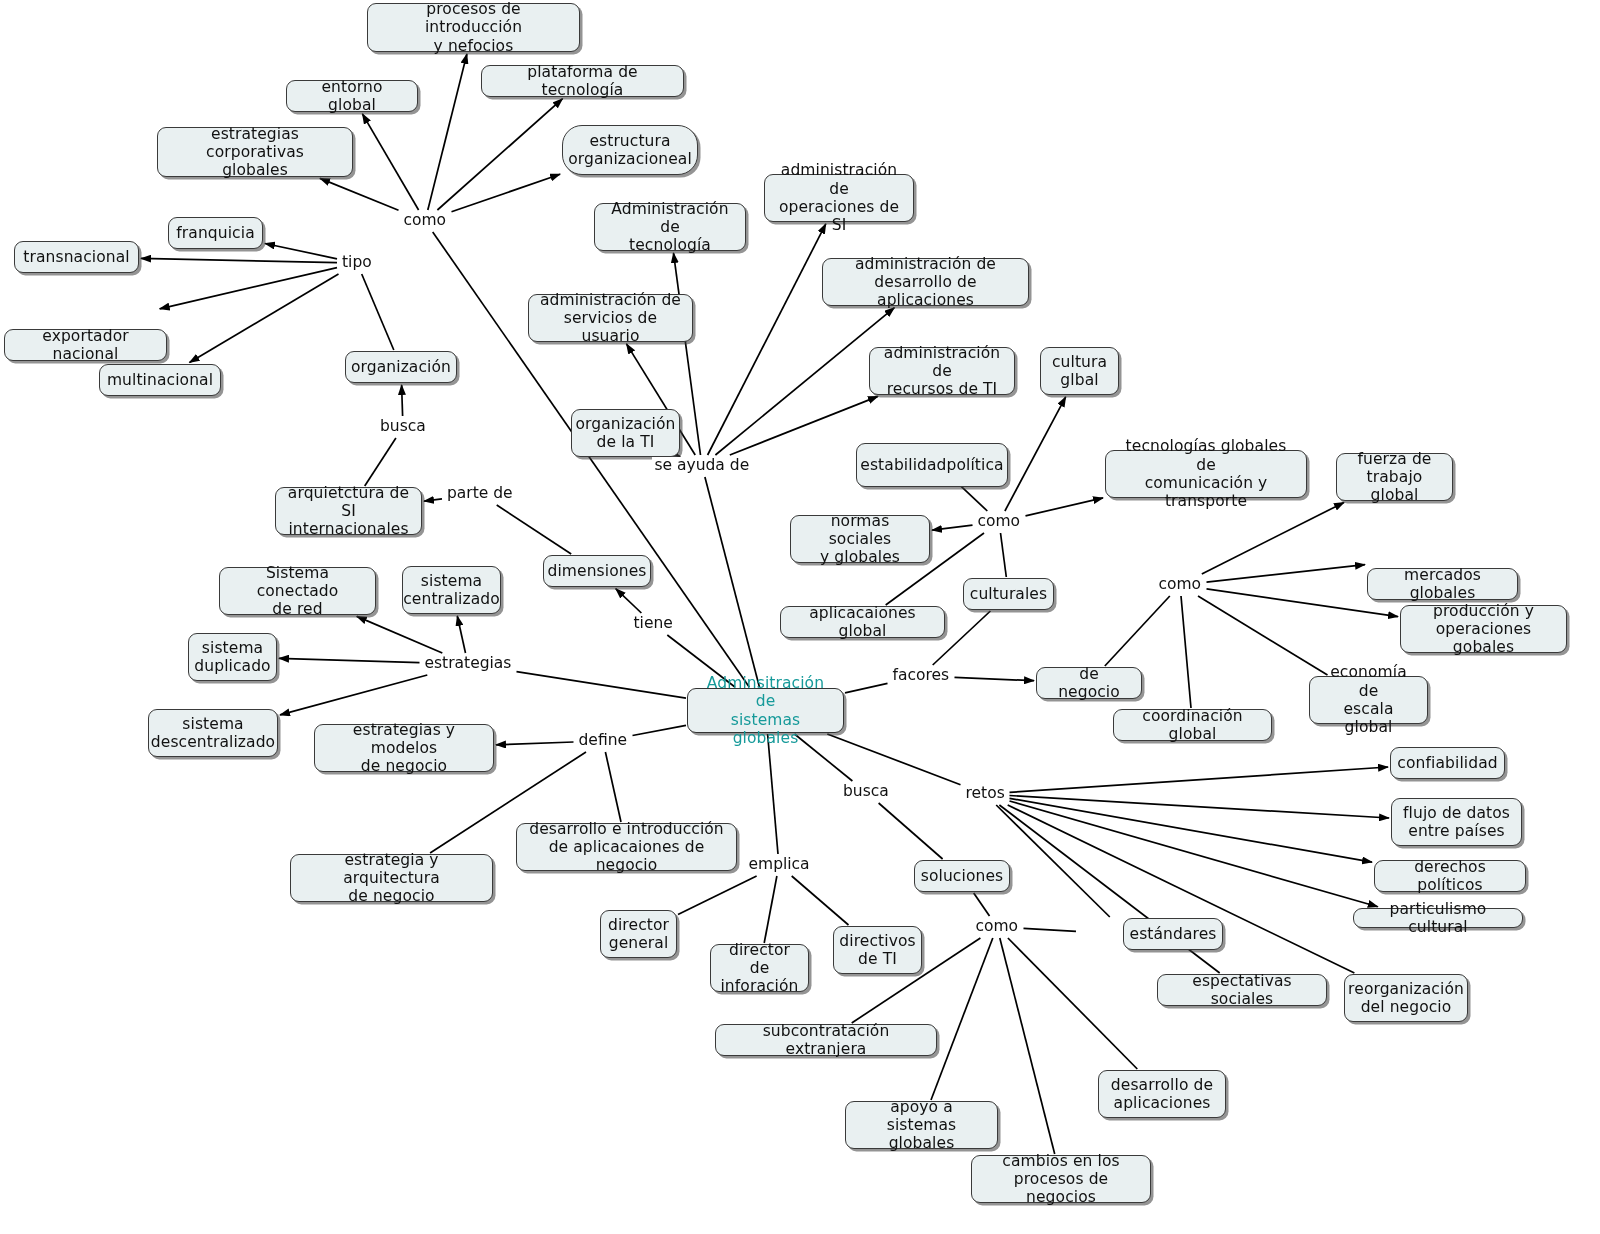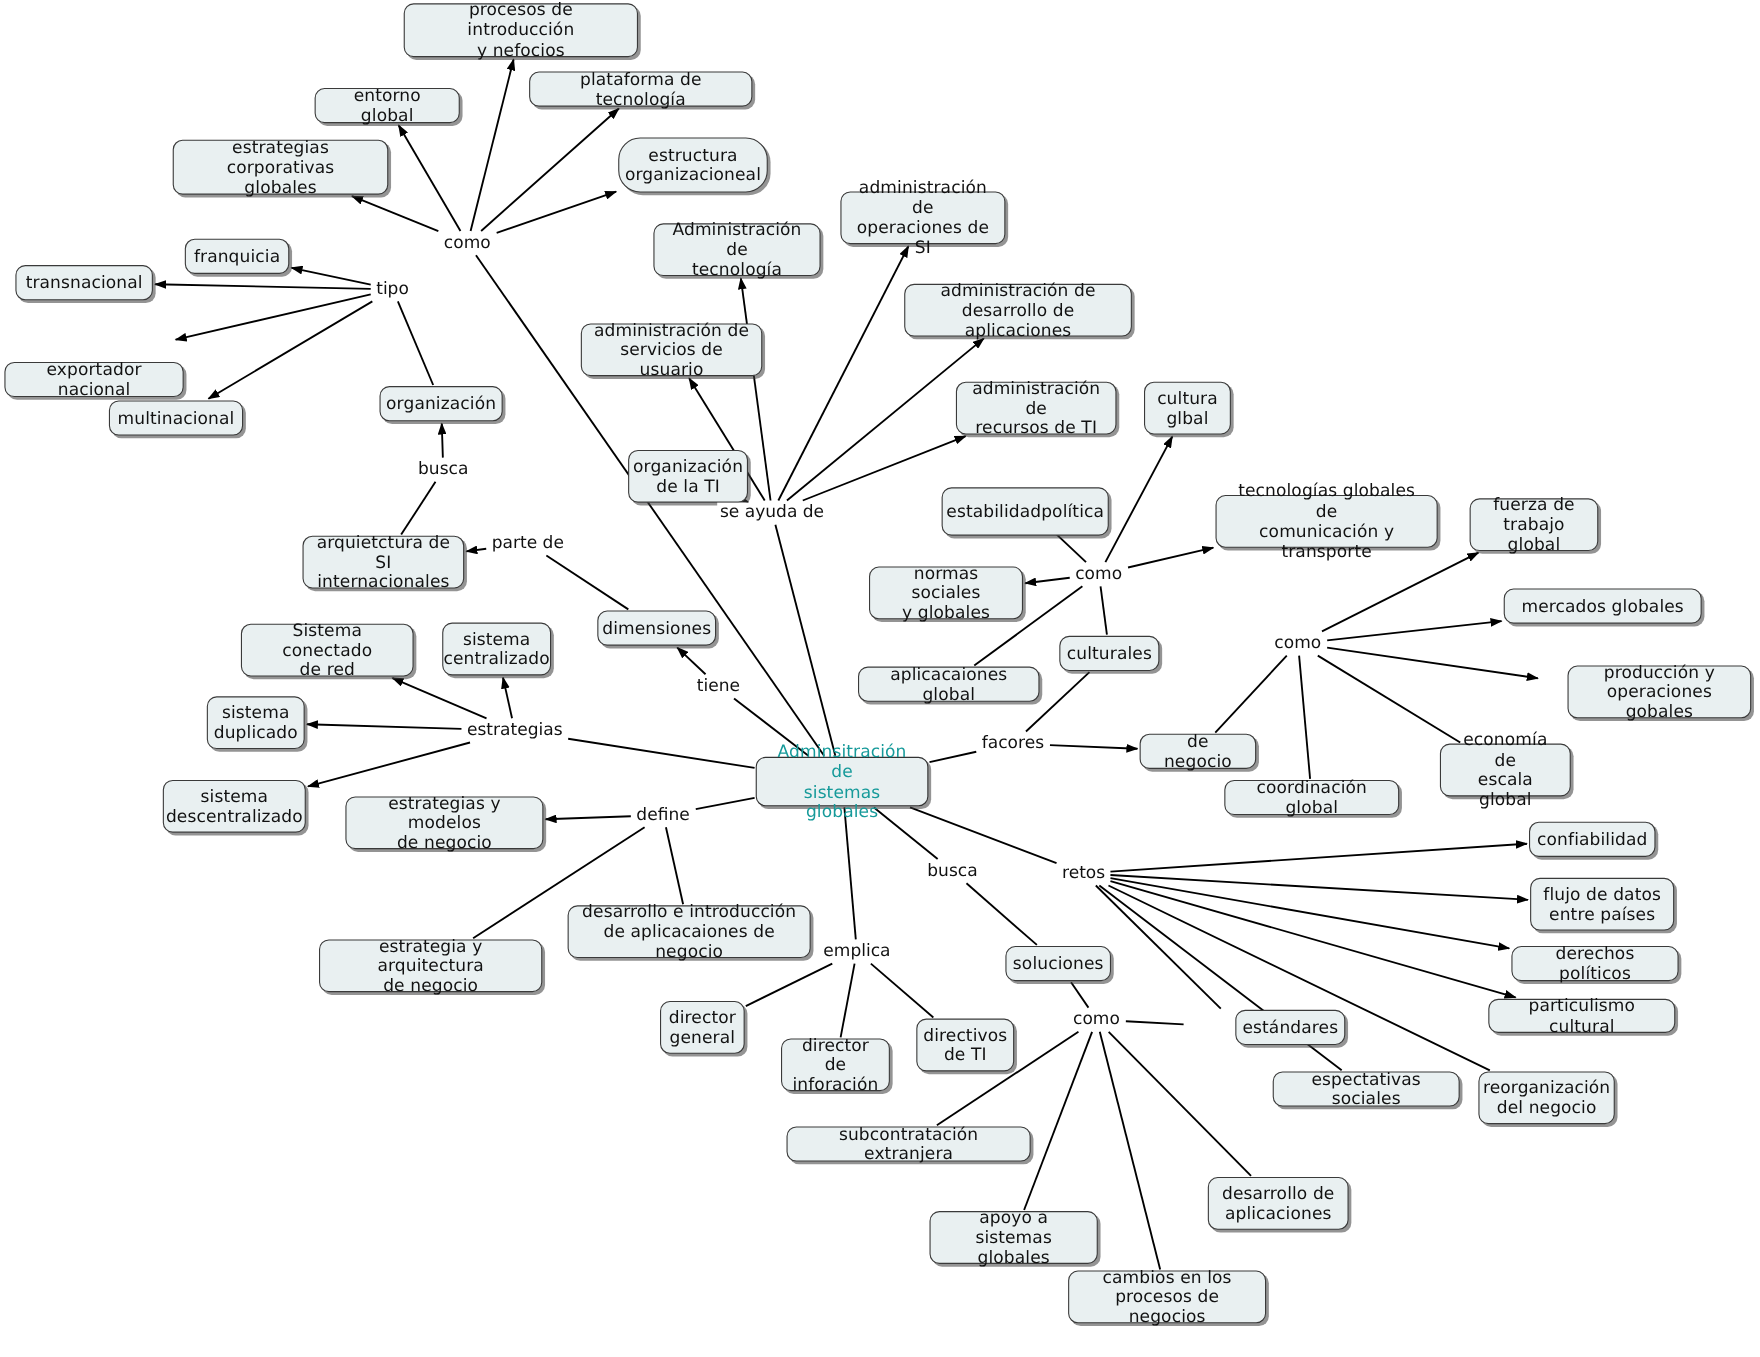--- a/index.html
+++ b/index.html
@@ -171,22 +171,22 @@
 SI internacionales</div>
       <div class="node" style="left: 856px; top: 443px; width: 152px; height: 44px;">estabilidadpolítica</div>
       <div class="node" style="left: 790px; top: 515px; width: 140px; height: 48px;">normas sociales
 y globales</div>
       <div class="node" style="left: 780px; top: 606px; width: 165px; height: 32px;">aplicacaiones global</div>
       <div class="node" style="left: 963px; top: 578px; width: 91px; height: 32px;">culturales</div>
       <div class="node" style="left: 1105px; top: 450px; width: 202px; height: 48px;">tecnologías globales de
 comunicación y transporte</div>
       <div class="node" style="left: 1336px; top: 453px; width: 117px; height: 48px;">fuerza de
 trabajo global</div>
-      <div class="node" style="left: 1367px; top: 535px; width: 180px; height: 32px;">mercados globales</div>
-      <div class="node" style="left: 1400px; top: 605px; width: 167px; height: 48px; margin-left: 25px;">producción y
+      <div class="node" style="left: 1367px; top: 568px; width: 151px; height: 32px;">mercados globales</div>
+      <div class="node" style="left: 1400px; top: 605px; width: 167px; height: 48px;">producción y
 operaciones gobales</div>
       <div class="node" style="left: 1309px; top: 676px; width: 119px; height: 48px;">economía de
 escala global</div>
       <div class="node" style="left: 1036px; top: 667px; width: 106px; height: 32px;">de negocio</div>
       <div class="node" style="left: 1113px; top: 709px; width: 159px; height: 32px;">coordinación global</div>
       <div class="node" style="left: 219px; top: 567px; width: 157px; height: 48px;">Sistema conectado
 de red</div>
       <div class="node" style="left: 402px; top: 566px; width: 99px; height: 48px;">sistema
 centralizado</div>
       <div class="node" style="left: 188px; top: 633px; width: 89px; height: 48px;">sistema
@@ -215,21 +215,21 @@
       <div class="node" style="left: 1098px; top: 1070px; width: 128px; height: 48px;">desarrollo de
 aplicaciones</div>
       <div class="node" style="left: 1123px; top: 918px; width: 100px; height: 32px;">estándares</div>
       <div class="node" style="left: 1157px; top: 974px; width: 170px; height: 32px;">espectativas sociales</div>
       <div class="node" style="left: 1344px; top: 974px; width: 124px; height: 48px;">reorganización
 del negocio</div>
       <div class="node" style="left: 1390px; top: 747px; width: 115px; height: 32px;">confiabilidad</div>
       <div class="node" style="left: 1391px; top: 798px; width: 131px; height: 48px;">flujo de datos
 entre países</div>
       <div class="node" style="left: 1374px; top: 860px; width: 152px; height: 32px;">derechos políticos</div>
-      <div class="node" style="left: 1353px; top: 908px; width: 170px; height: 31px;">particulismo cultural</div>
+      <div class="node" style="left: 1353px; top: 908px; width: 170px; height: 20px;">particulismo cultural</div>
     </div>
   <div id="label-layer">
       <div class="linklabel" style="left: 400.5px; top: 212px;">como</div>
       <div class="linklabel" style="left: 339px; top: 254px;">tipo</div>
       <div class="linklabel" style="left: 377px; top: 418px;">busca</div>
       <div class="linklabel" style="left: 444px; top: 485px;">parte de</div>
       <div class="linklabel" style="left: 651.5px; top: 457px;">se ayuda de</div>
       <div class="linklabel" style="left: 974.5px; top: 513px;">como</div>
       <div class="linklabel" style="left: 1155.5px; top: 576px;">como</div>
       <div class="linklabel" style="left: 889.5px; top: 667px;">facores</div>

